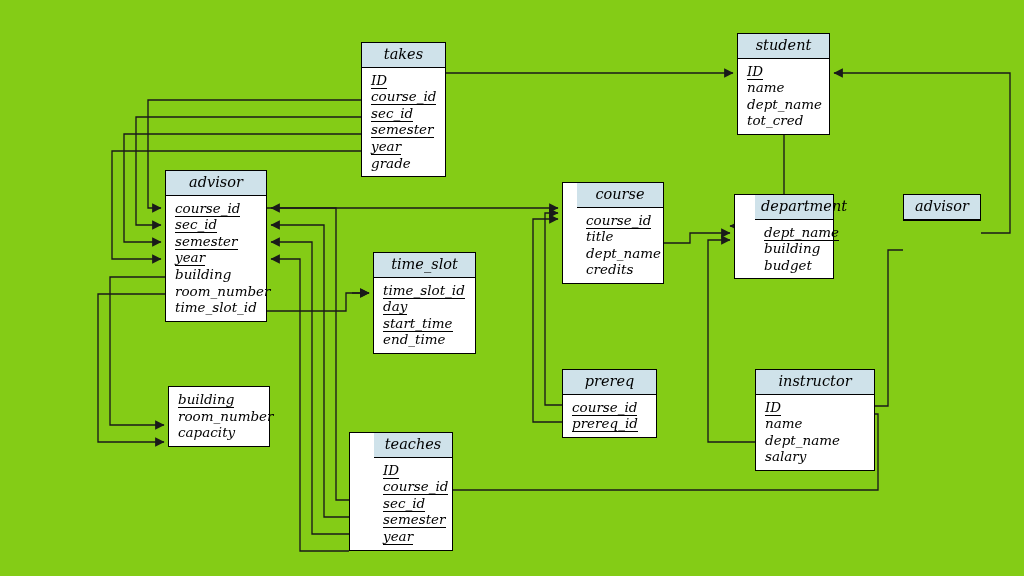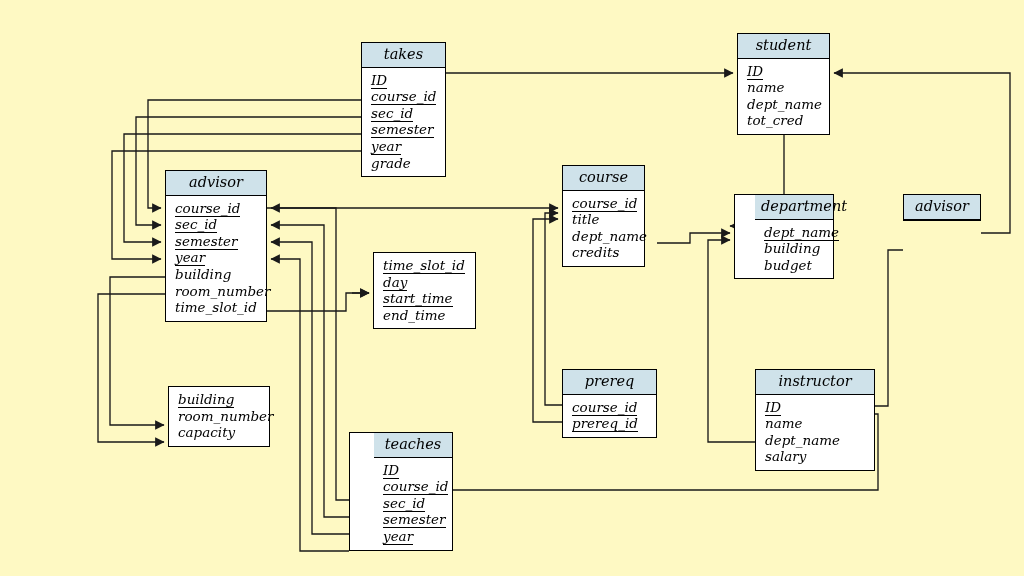--- a/index.html
+++ b/index.html
@@ -5,21 +5,21 @@
 <style>
   html, body {
     margin: 0;
     padding: 0;
     background: #ffffff;
   }
   #canvas {
     position: relative;
     width: 1024px;
     height: 576px;
-    background: #fef9c3;
+    background: #84cc16;
     font-family: "DejaVu Serif", "Liberation Serif", serif;
     overflow: hidden;
   }
   #edges {
     position: absolute;
     left: 0;
     top: 0;
     width: 1024px;
     height: 576px;
     pointer-events: none;
@@ -148,21 +148,21 @@
       <div class="attr"><span class="u">course_id</span></div>
       <div class="attr"><span class="u">sec_id</span></div>
       <div class="attr"><span class="u">semester</span></div>
       <div class="attr"><span class="u">year</span></div>
       <div class="attr"><span>building</span></div>
       <div class="attr"><span>room_number</span></div>
       <div class="attr"><span>time_slot_id</span></div>
     </div>
   </div>
 
-  <div class="table-box" style="left:562px; top:165px; width:83px;">
+  <div class="table-box" style="left:562px; top:182px; width:102px;padding-left:14px;">
     <div class="table-header">course</div>
     <div class="attr-list">
       <div class="attr"><span class="u">course_id</span></div>
       <div class="attr"><span>title</span></div>
       <div class="attr"><span>dept_name</span></div>
       <div class="attr"><span>credits</span></div>
     </div>
   </div>
 
   <div class="table-box" style="left:734px; top:194px; width:100px;padding-left:20px;">
@@ -172,20 +172,21 @@
       <div class="attr"><span>building</span></div>
       <div class="attr"><span>budget</span></div>
     </div>
   </div>
 
   <div class="table-box" style="left:903px; top:194px; width:78px;">
     <div class="table-header">advisor</div>
   </div>
 
   <div class="table-box" style="left:373px; top:252px; width:103px;">
+    <div class="table-header">time_slot</div>
     <div class="attr-list">
       <div class="attr"><span class="u">time_slot_id</span></div>
       <div class="attr"><span class="u">day</span></div>
       <div class="attr"><span class="u">start_time</span></div>
       <div class="attr"><span>end_time</span></div>
     </div>
   </div>
 
   <div class="table-box" style="left:562px; top:369px; width:95px;">
     <div class="table-header">prereq</div>

